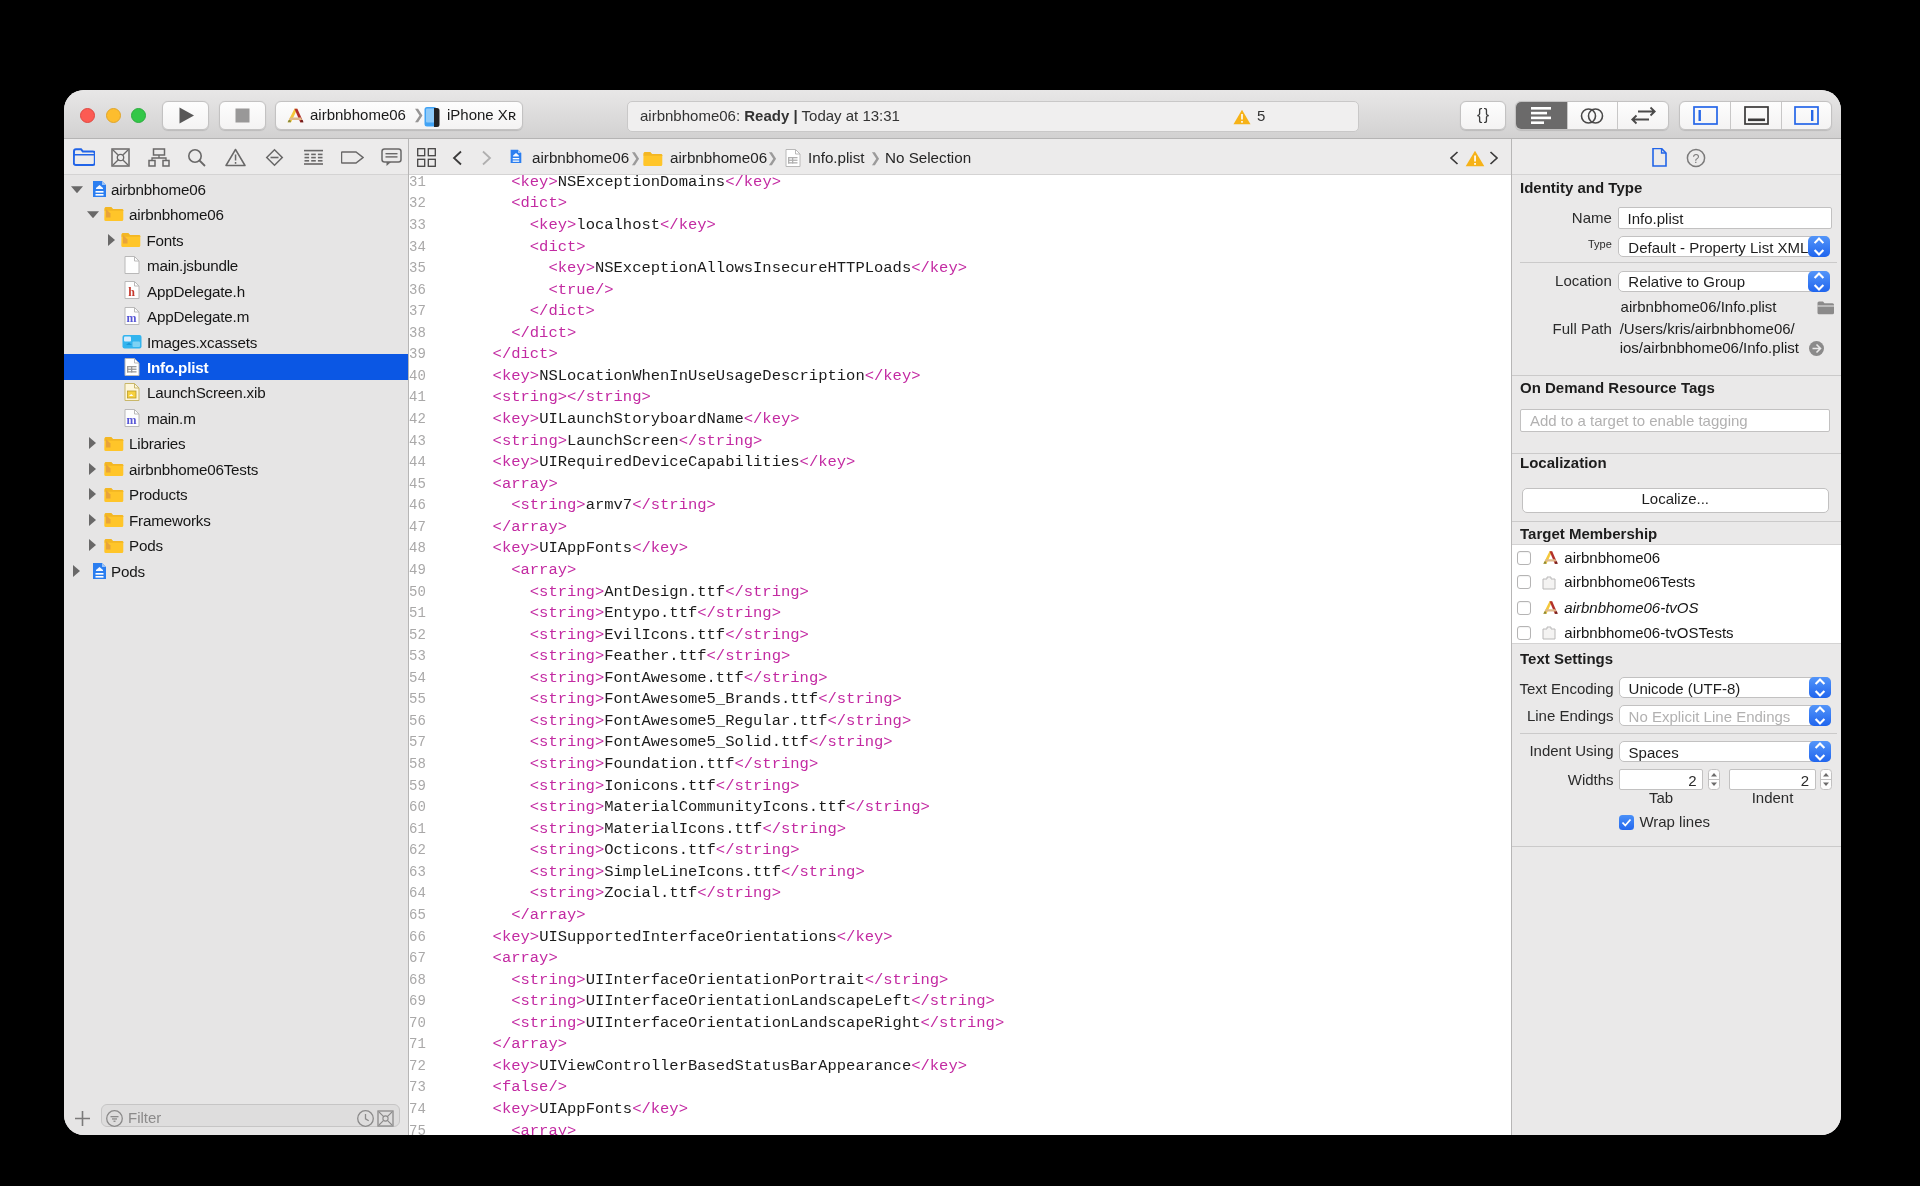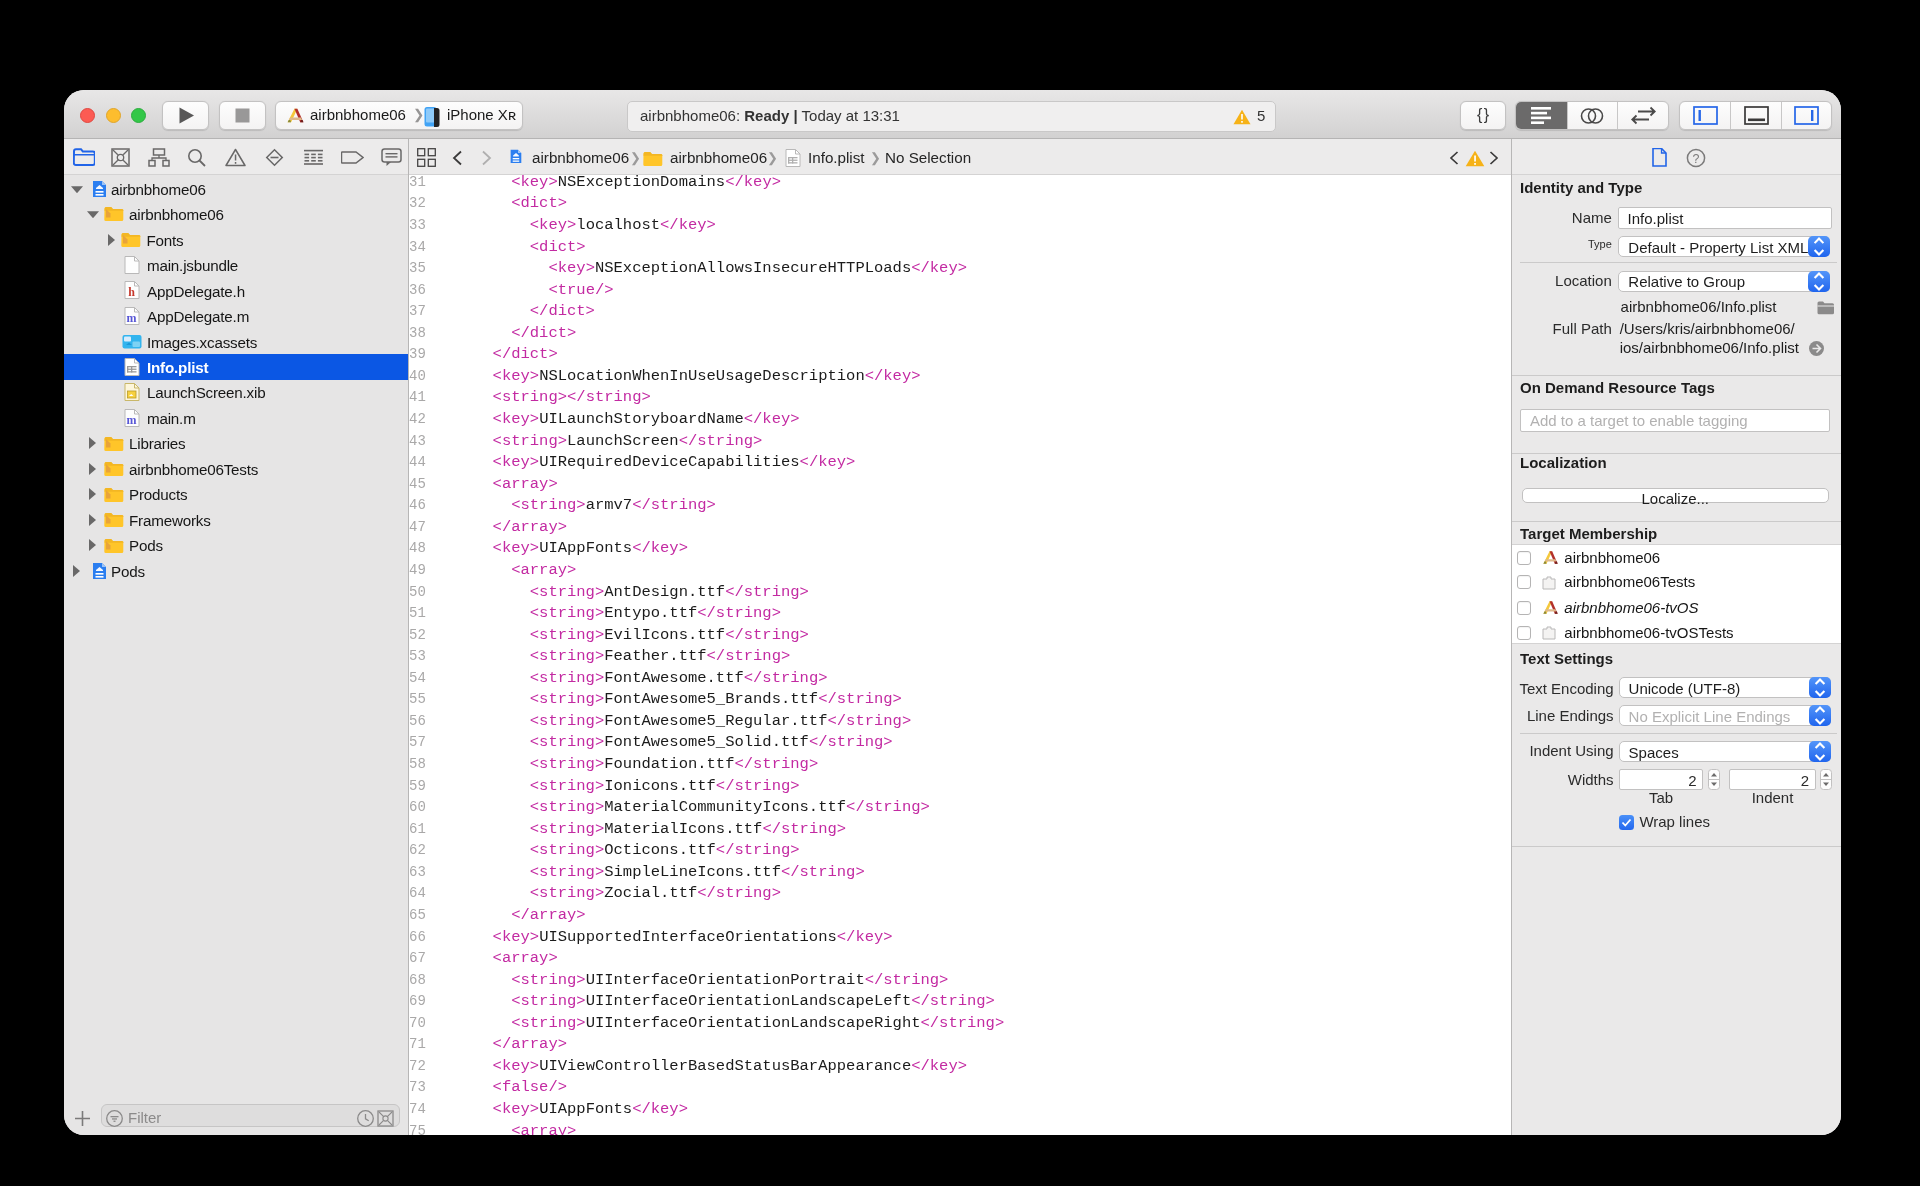--- a/index.html
+++ b/index.html
@@ -89,21 +89,21 @@
       <div class="abs" style="left:34px; top:4px; font-size:15px; color:#1a1a1a;">airbnbhome06</div>
       <div class="abs" style="left:137px; top:4px; font-size:13.5px; color:#969595;">❯</div>
       <svg class="abs" style="left:148px;top:3.5px;" width="16" height="21" viewBox="0 0 16 21">
           <rect x="0.5" y="1" width="12" height="19.5" rx="2.5" fill="#41a3f5"></rect>
           <rect x="2" y="2.5" width="9" height="14" rx="1" fill="#8ecaf9"></rect>
           <path d="M10 2 h3 a2.5 2.5 0 0 1 2.5 2.5 v14 a2.5 2.5 0 0 1 -2.5 2.5 h-3 z" fill="#222224"></path>
         </svg>
       <div class="abs" style="left:171px; top:4px; font-size:15px; color:#1a1a1a;">iPhone Xʀ</div>
     </div>
 
-    <div class="statuspill" style="left:563px; width:649px;">
+    <div class="statuspill" style="left:563px; width:732px;">
       <div class="abs" style="left:12px; top:5px; font-size:15px; color:#333;">airbnbhome06: <b>Ready</b> <b>|</b> Today at 13:31</div>
       <svg class="abs" style="left:605px;top:6.5px;" width="18" height="16" viewBox="0 0 18 16">
           <path d="M9 0.8 L17.5 15.2 L0.5 15.2 Z" fill="#f6b217"></path>
           <rect x="8.2" y="5" width="1.6" height="5.5" fill="#fff"></rect>
           <rect x="8.2" y="12" width="1.6" height="1.7" fill="#fff"></rect>
         </svg>
         <div class="abs" style="left:629px;top:5px;font-size:15px;color:#333;">5</div>
     </div>
 
     <div class="tbtn" style="left:1396px; width:46px; text-align:center; font-size:16px; color:#3c3c3c; line-height:26px;">{ }</div>
@@ -579,21 +579,21 @@
         <circle cx="7.5" cy="7.5" r="7.5" fill="#8b8a8a"></circle>
         <path d="M7.5 3.5 L11.5 7.5 L7.5 11.5 M3.5 7.5 H11" stroke="#eae9e9" stroke-width="1.6" fill="none"></path>
       </svg>
     <div class="idiv" style="top:200px;left:0;width:329px;"></div>
     <div class="ihead" style="top:204.2px;">On Demand Resource Tags</div>
     <div class="ifield" style="left:8px;top:233.5px;width:310.4px;height:23.4px;">
         <div class="ddtext" style="color:#b2b1b1;">Add to a target to enable tagging</div>
       </div>
     <div class="idiv" style="top:278px;left:0;width:329px;"></div>
     <div class="ihead" style="top:279.1px;">Localization</div>
-    <div class="dropdown" style="left:9.6px;top:313.1px;width:307.3px;height:15px;text-align:center;line-height:19px;font-size:15px;color:#1d1d1d;">Localize...</div>
+    <div class="dropdown" style="left:9.6px;top:313.1px;width:307.3px;height:25px;text-align:center;line-height:19px;font-size:15px;color:#1d1d1d;">Localize...</div>
     <div class="idiv" style="top:346px;left:0;width:329px;"></div>
     <div class="ihead" style="top:350px;">Target Membership</div>
     <div class="abs" style="left:0;top:368.9px;width:329px;height:100.1px;background:#fff;border-top:1px solid #d4d3d3;border-bottom:1px solid #d4d3d3;"></div>
     <div class="chk" style="left:4.5px;top:375.8px;"></div>
     <svg class="abs" style="left:28.7px;top:373.3px;" width="19" height="19" viewBox="0 0 19 19">
         <g transform="scale(0.95)">
     <path d="M2.5 16.5 L9 3.5 L11.8 3.5 L5.8 16.5 Z" fill="#f5c93c"></path>
     <path d="M9 3.5 L11.8 3.5 L17.5 16.5 L14.5 16.5 Z" fill="#b3302a"></path>
     <path d="M4.8 11.8 L15.2 11.8 L16.2 14.2 L3.8 14.2 Z" fill="#ddb98a"></path>
     <path d="M2.5 16.5 L3.6 14.3 L5.0 14.3 L5.8 16.5 Z" fill="#8a8a3a"></path>

